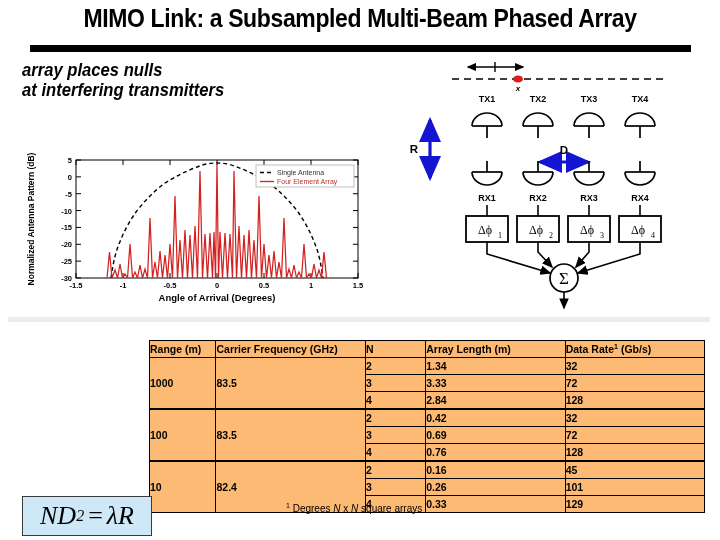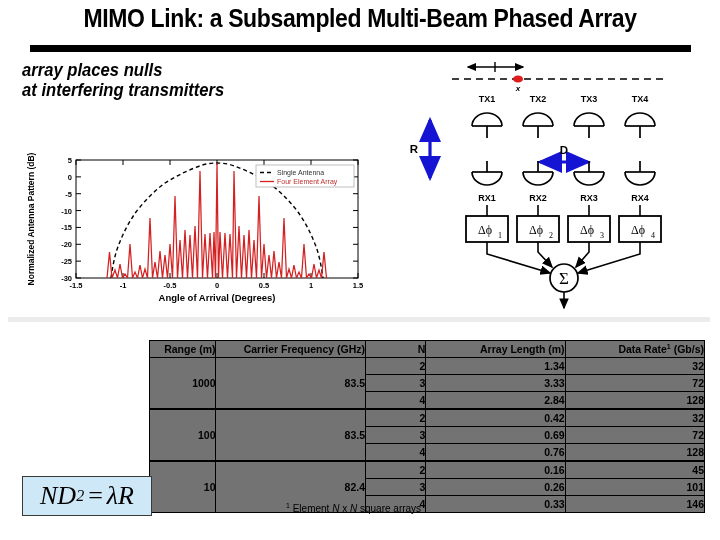--- a/index.html
+++ b/index.html
@@ -97,25 +97,25 @@
     border-collapse: collapse;
     width: 556px;
     font-family: "Liberation Sans", sans-serif;
     font-size: 10.5px;
     font-weight: bold;
     color: #000;
   }
   table#spec-table th,
   table#spec-table td {
     border: 1px solid #000;
-    text-align: right;
+    text-align: left;
     padding: 0;
     height: 16px;
     line-height: 16px;
-    background: #737373;
+    background: #fdba74;
   }
   table#spec-table th { font-size: 10.5px; }
   .col-range   { width: 66px; }
   .col-freq    { width: 150px; }
   .col-n       { width: 60px; }
   .col-len     { width: 140px; }
   .col-rate    { width: 140px; }
   .grp-divider { border-top: 2px solid #000 !important; }
   sup.fn { font-size: 7px; vertical-align: super; line-height: 0; }
 
@@ -129,21 +129,21 @@
     color: #000;
     white-space: nowrap;
   }
   #footnote .fn-mark { font-size: 7px; vertical-align: super; }
   #footnote .it { font-style: italic; }
 
   
   #formula-box {
     position: absolute;
     left: 22px;
-    top: 476px;
+    top: 496px;
     width: 128px;
     height: 38px;
     background: #cfe8f7;
     border: 1.5px solid #3a3a3a;
     display: flex;
     align-items: center;
     justify-content: center;
     font-family: "Liberation Serif", serif;
     font-style: italic;
     font-size: 26px;
@@ -492,26 +492,26 @@
         <td class="col-rate grp-divider">45</td>
       </tr>
       <tr>
         <td>3</td>
         <td>0.26</td>
         <td>101</td>
       </tr>
       <tr>
         <td>4</td>
         <td>0.33</td>
-        <td>146</td>
+        <td>129</td>
       </tr>
     </tbody>
   </table>
 </div>
 
-<div id="footnote"><span class="fn-mark">1</span><span> Element </span><span class="it">N</span><span> x </span><span class="it">N</span><span> square arrays</span></div>
+<div id="footnote"><span class="fn-mark">1</span><span> Degrees </span><span class="it">N</span><span> x </span><span class="it">N</span><span> square arrays</span></div>
 
 <div id="formula-box">
     <span>ND</span>
     <sup>2</sup>
     <span class="eq">=</span>
     <span>λR</span>
   </div>
 
 </body></html>

